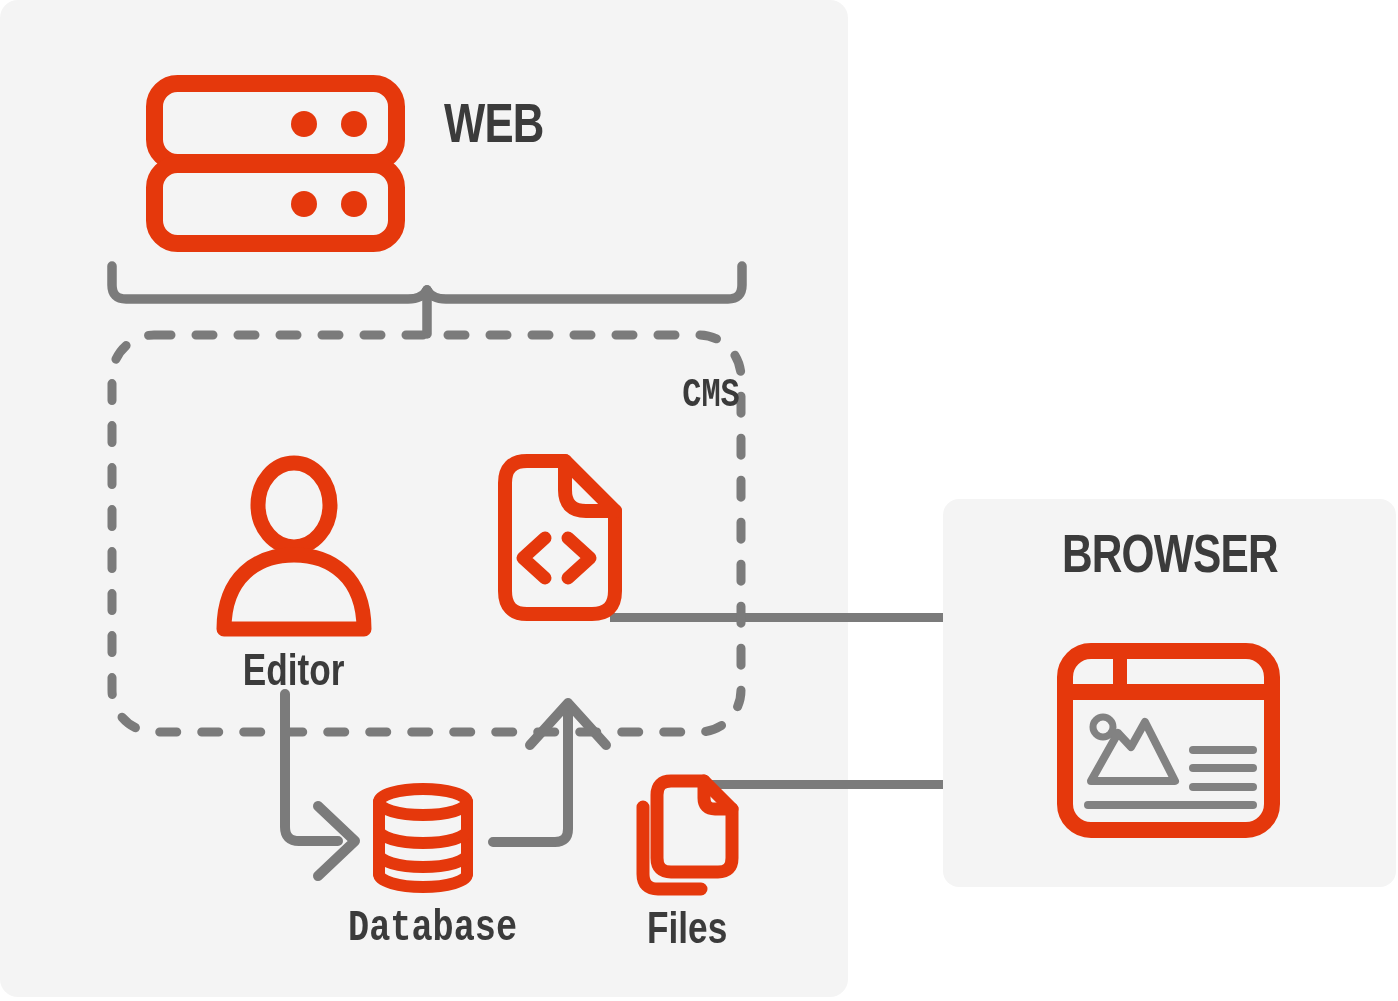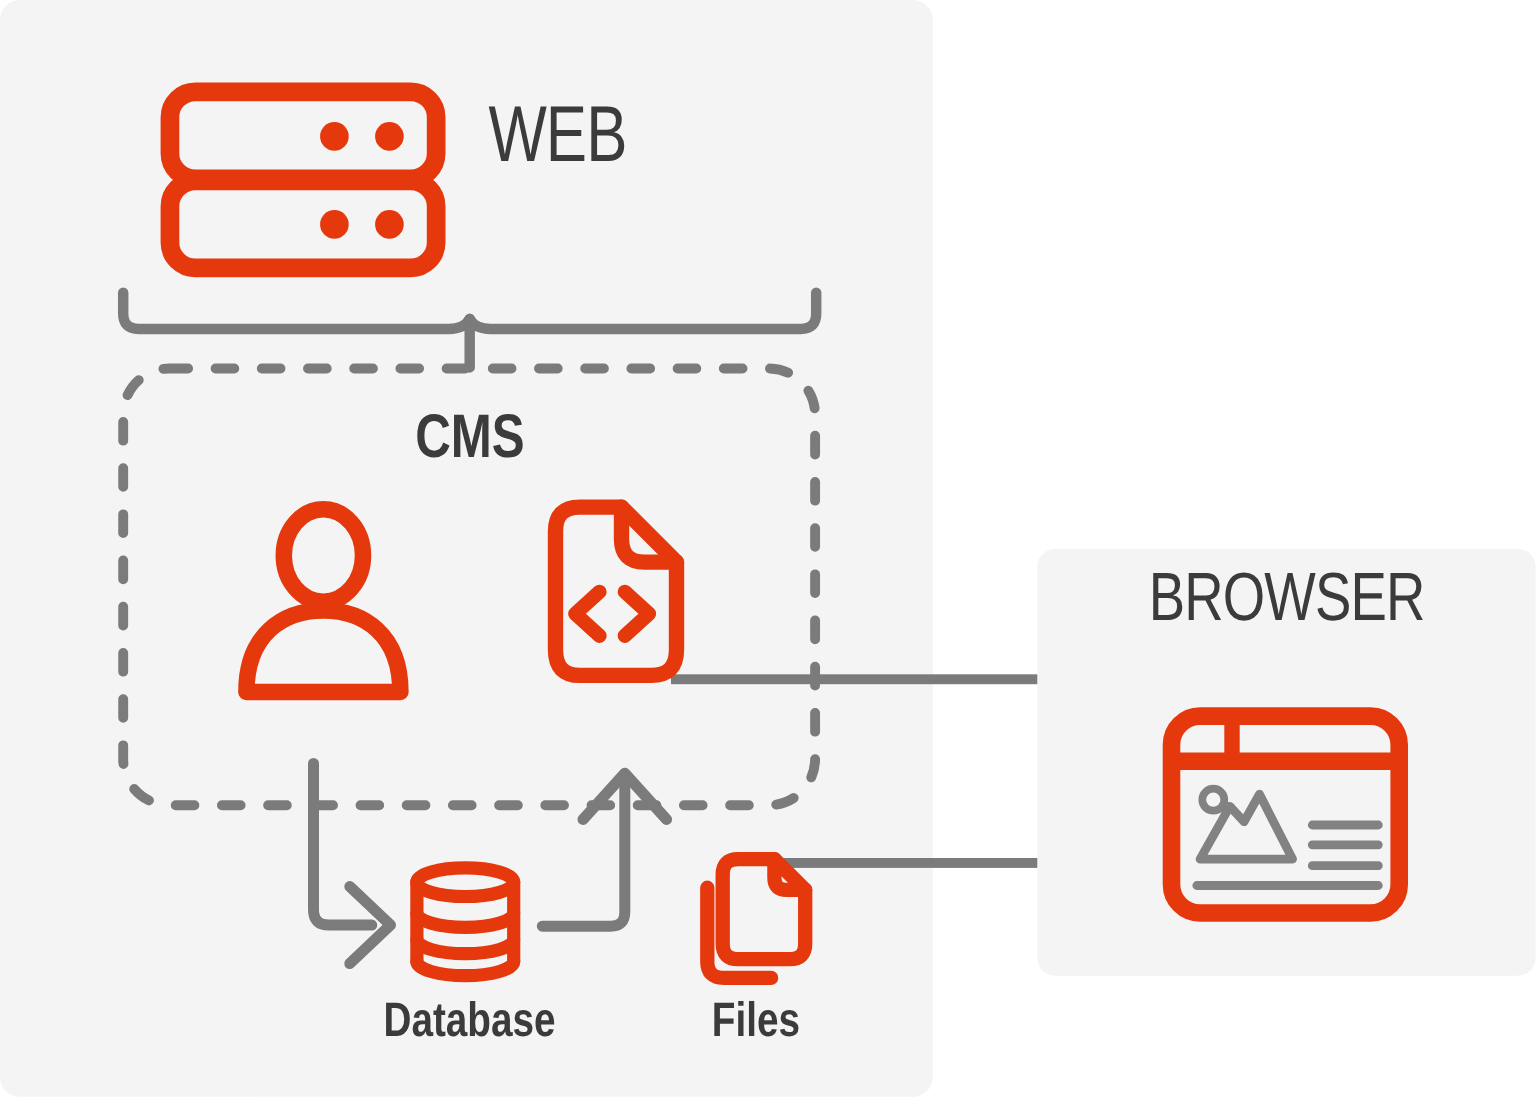--- a/index.html
+++ b/index.html
@@ -20,34 +20,34 @@
   .panel{position:absolute;background:var(--c-panel);}
   .panel-left{left:0;top:0;width:848px;height:997px;border-radius:18px;}
   .panel-browser{left:943px;top:499px;width:453px;height:388px;border-radius:16px;}
   .abs{position:absolute;}
   svg{display:block;overflow:visible;}
   .red{color:var(--c-accent);}
   .gray{color:var(--c-line);}
   .cond{display:inline-block;transform:scaleX(0.78);transform-origin:0 50%;white-space:nowrap;}
   .cond-c{display:inline-block;transform:scaleX(0.80);transform-origin:50% 50%;white-space:nowrap;}
   .title{
-    font-size:72px;font-weight:normal;line-height:77px;
+    font-size:56px;font-weight:bold;line-height:77px;
     letter-spacing:-1px;color:var(--c-text);
   }
   .label{
     font-size:44px;font-weight:bold;color:var(--c-text);
     text-align:center;line-height:50px;
   }
   .cms-label{
-    font-size:56px;font-weight:bold;color:var(--c-text);
-    text-align:center;line-height:60px;
+    font-size:40px;font-weight:bold;color:var(--c-text);
+    text-align:right;line-height:60px;font-family:Liberation Mono, monospace;
   }
   .browser-title{
-    font-size:62px;font-weight:normal;color:var(--c-text);
-    text-align:center;margin-top:4px;line-height:82px;letter-spacing:-1px;
+    font-size:53px;font-weight:bold;color:var(--c-text);
+    text-align:center;margin-top:14px;line-height:82px;letter-spacing:-1px;
   }
   .hline{position:absolute;height:9px;background:var(--c-line);}
 </style>
 </head>
 <body>
 
 <div class="canvas">
 
   <div class="panel panel-left"></div>
 
@@ -87,20 +87,23 @@
   <div class="abs cms-label" style="left:107px;top:366px;width:640px;">
     <span class="cond-c">CMS</span>
   </div>
 
   <svg class="abs red" style="left:221px;top:458px;" width="147" height="176" viewBox="0 0 147 176">
     <g fill="none" stroke="currentColor" stroke-width="15" stroke-linejoin="round">
       <ellipse cx="73" cy="47" rx="36" ry="42"></ellipse>
       <path d="M3 171 C3 119 36 97 73 97 C110 97 143 119 143 171 Z"></path>
     </g>
   </svg>
+  <div class="abs label" style="left:194px;top:645px;width:200px;">
+    <span class="cond-c">Editor</span>
+  </div>
 
   <svg class="abs" style="left:498px;top:453px;" width="124" height="169" viewBox="0 0 124 169">
     <g class="red" color="#E5380C" fill="none" stroke="currentColor" stroke-width="14" stroke-linejoin="round" stroke-linecap="round" style="color:var(--c-accent)">
       <path d="M29 8 H67 L117 58 V138 Q117 161 94 161 H29 Q7 161 7 138 V30 Q7 8 29 8 Z" fill="var(--c-panel)"></path>
       <path d="M67 8 V37 Q67 58 88 58 H117"></path>
       <path d="M47 85 L25 105 L47 125" stroke-width="13"></path>
       <path d="M70 85 L92 105 L70 125" stroke-width="13"></path>
     </g>
   </svg>
 
@@ -121,21 +124,21 @@
   <svg class="abs red" style="left:373px;top:783px;" width="100" height="110" viewBox="0 0 100 110">
     <g fill="none" stroke="currentColor" stroke-width="12" stroke-linecap="round">
       <ellipse cx="50" cy="19" rx="44" ry="13"></ellipse>
       <path d="M6 19 V91"></path>
       <path d="M94 19 V91"></path>
       <path d="M6 91 A44 13 0 0 0 94 91"></path>
       <path d="M6 47 A44 13 0 0 0 94 47"></path>
       <path d="M6 71 A44 13 0 0 0 94 71"></path>
     </g>
   </svg>
-  <div class="abs label" style="left:327px;top:903px;width:200px;">
+  <div class="abs label" style="left:327px;top:903px;width:200px;font-family:Liberation Mono, monospace;">
     <span class="cond-c">Database</span>
   </div>
 
   <svg class="abs red" style="left:633px;top:773px;" width="107" height="127" viewBox="0 0 107 127">
     <g fill="none" stroke="currentColor" stroke-width="13" stroke-linejoin="round" stroke-linecap="round">
       <path d="M10 34 V101 Q10 116 25 116 H68"></path>
       <path d="M38 8 H71 L99 36 V85 Q99 99 85 99 H38 Q24 99 24 85 V22 Q24 8 38 8 Z" fill="var(--c-panel)"></path>
       <path d="M71 8 V25 Q71 36 82 36 H99"></path>
     </g>
   </svg>

